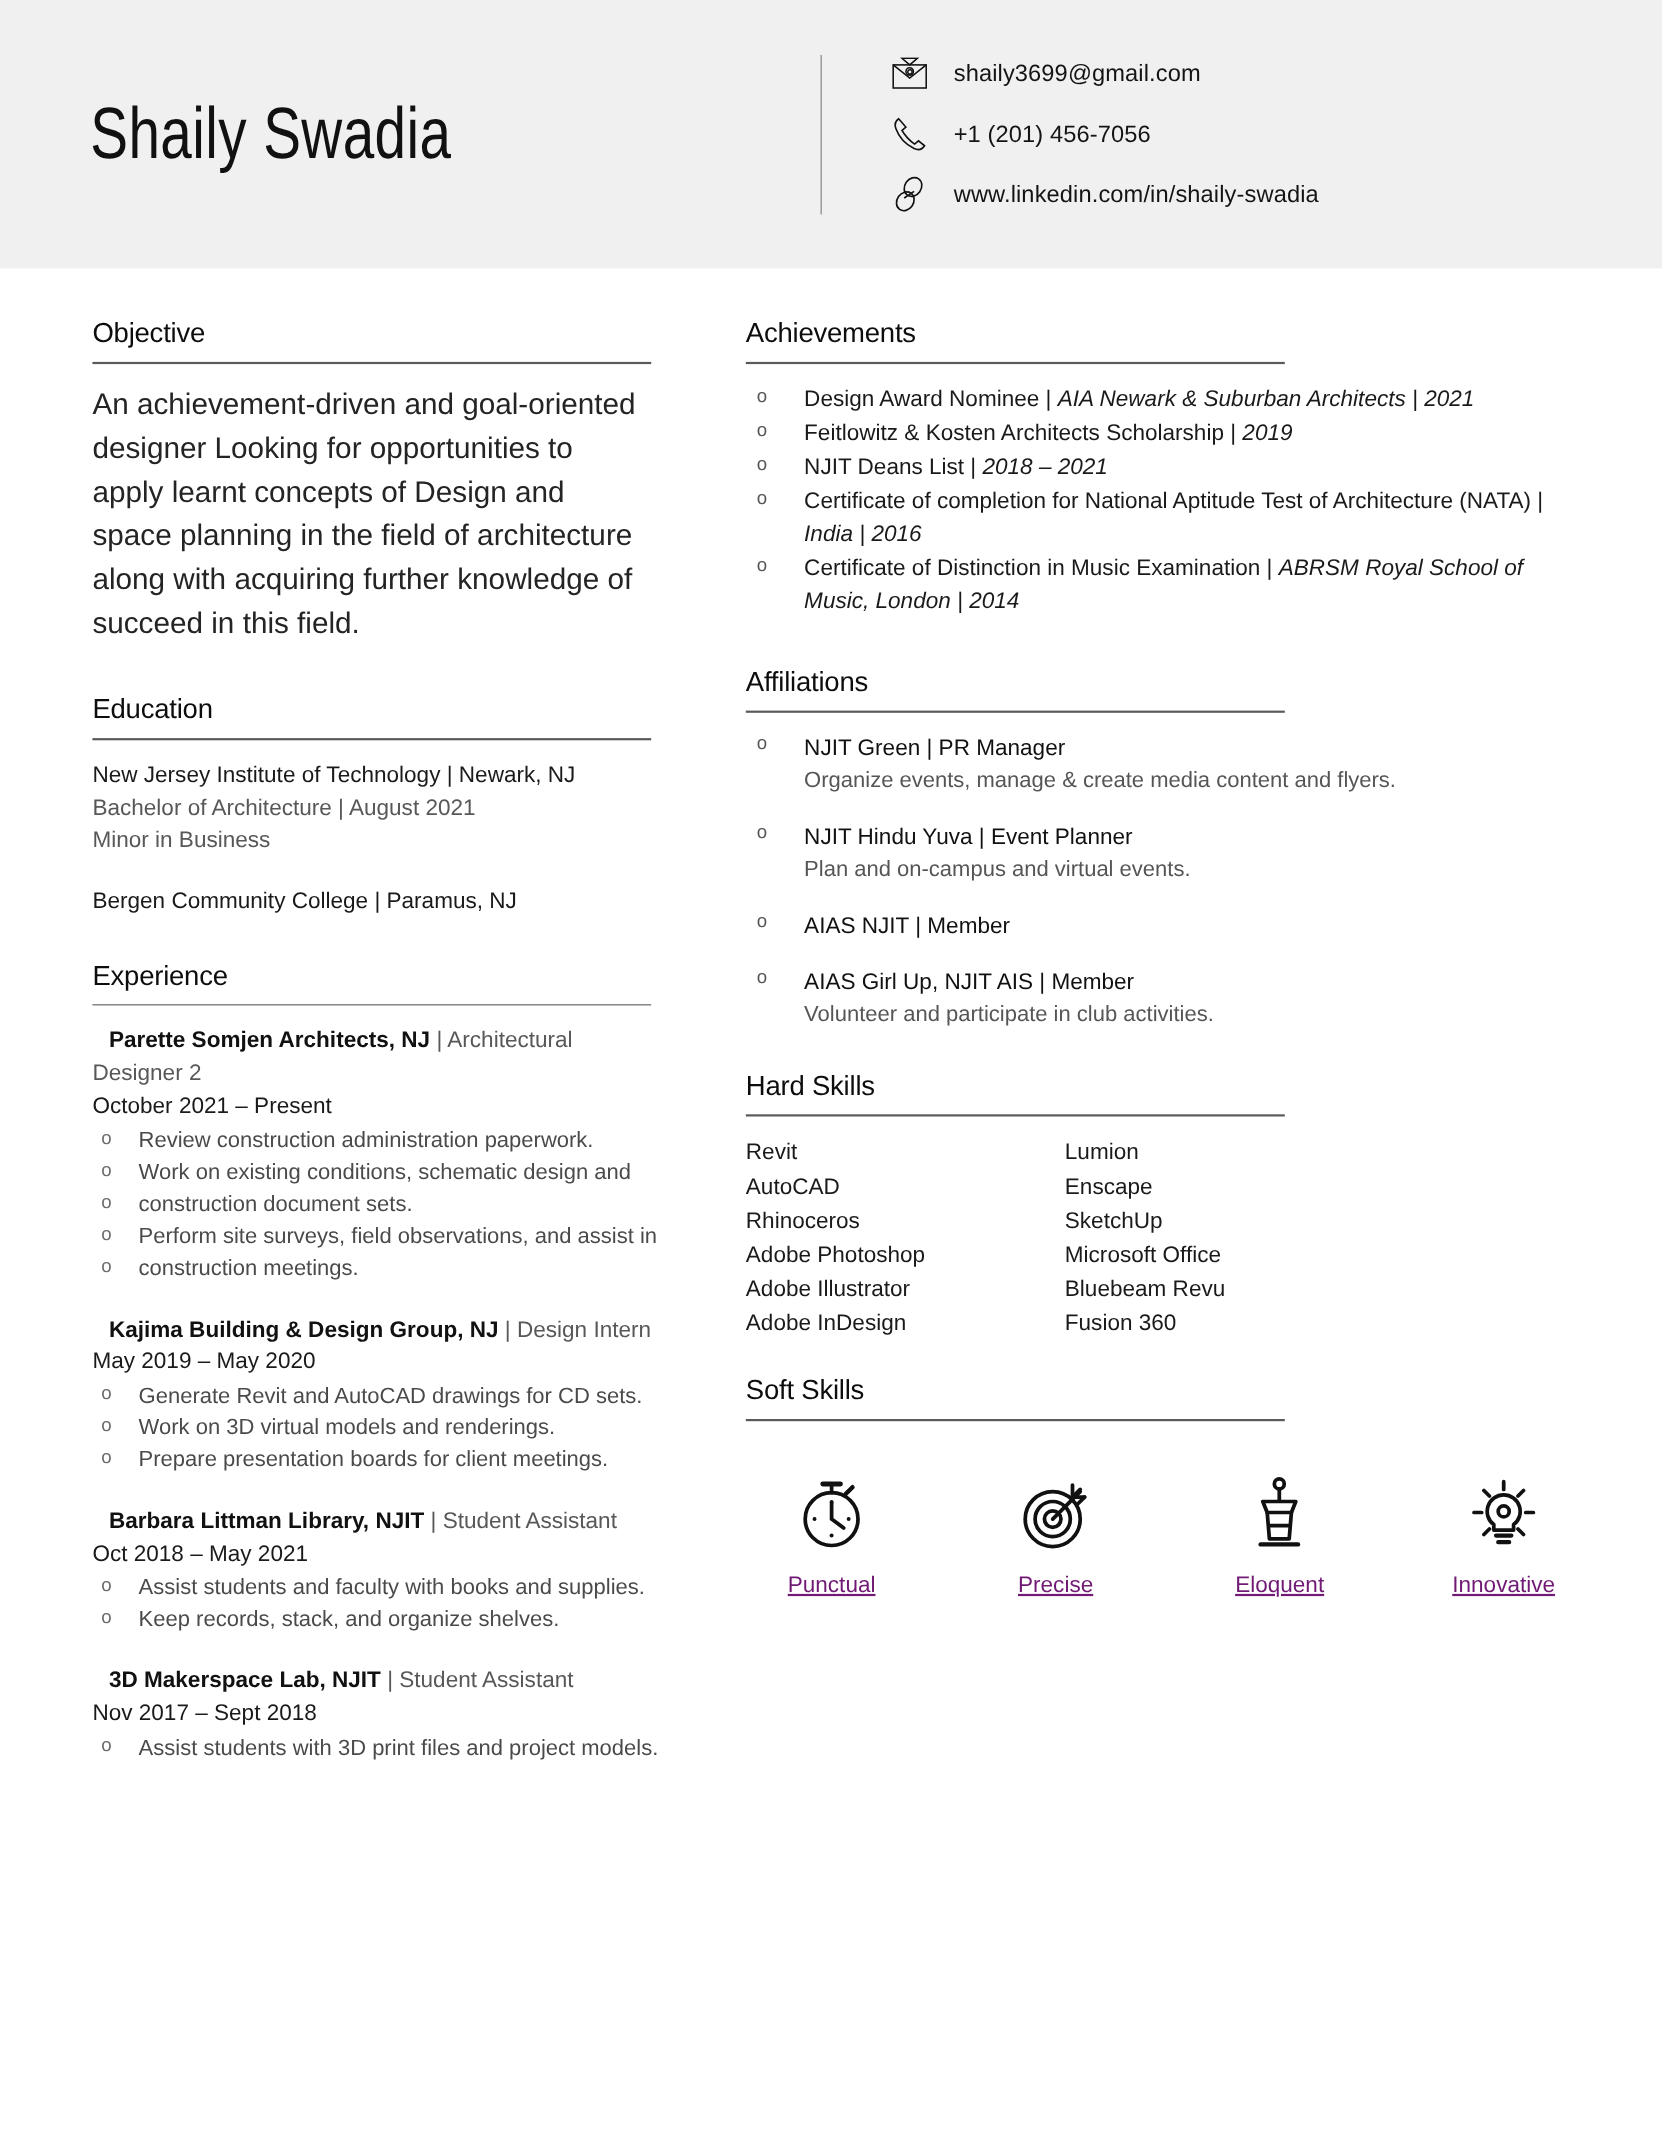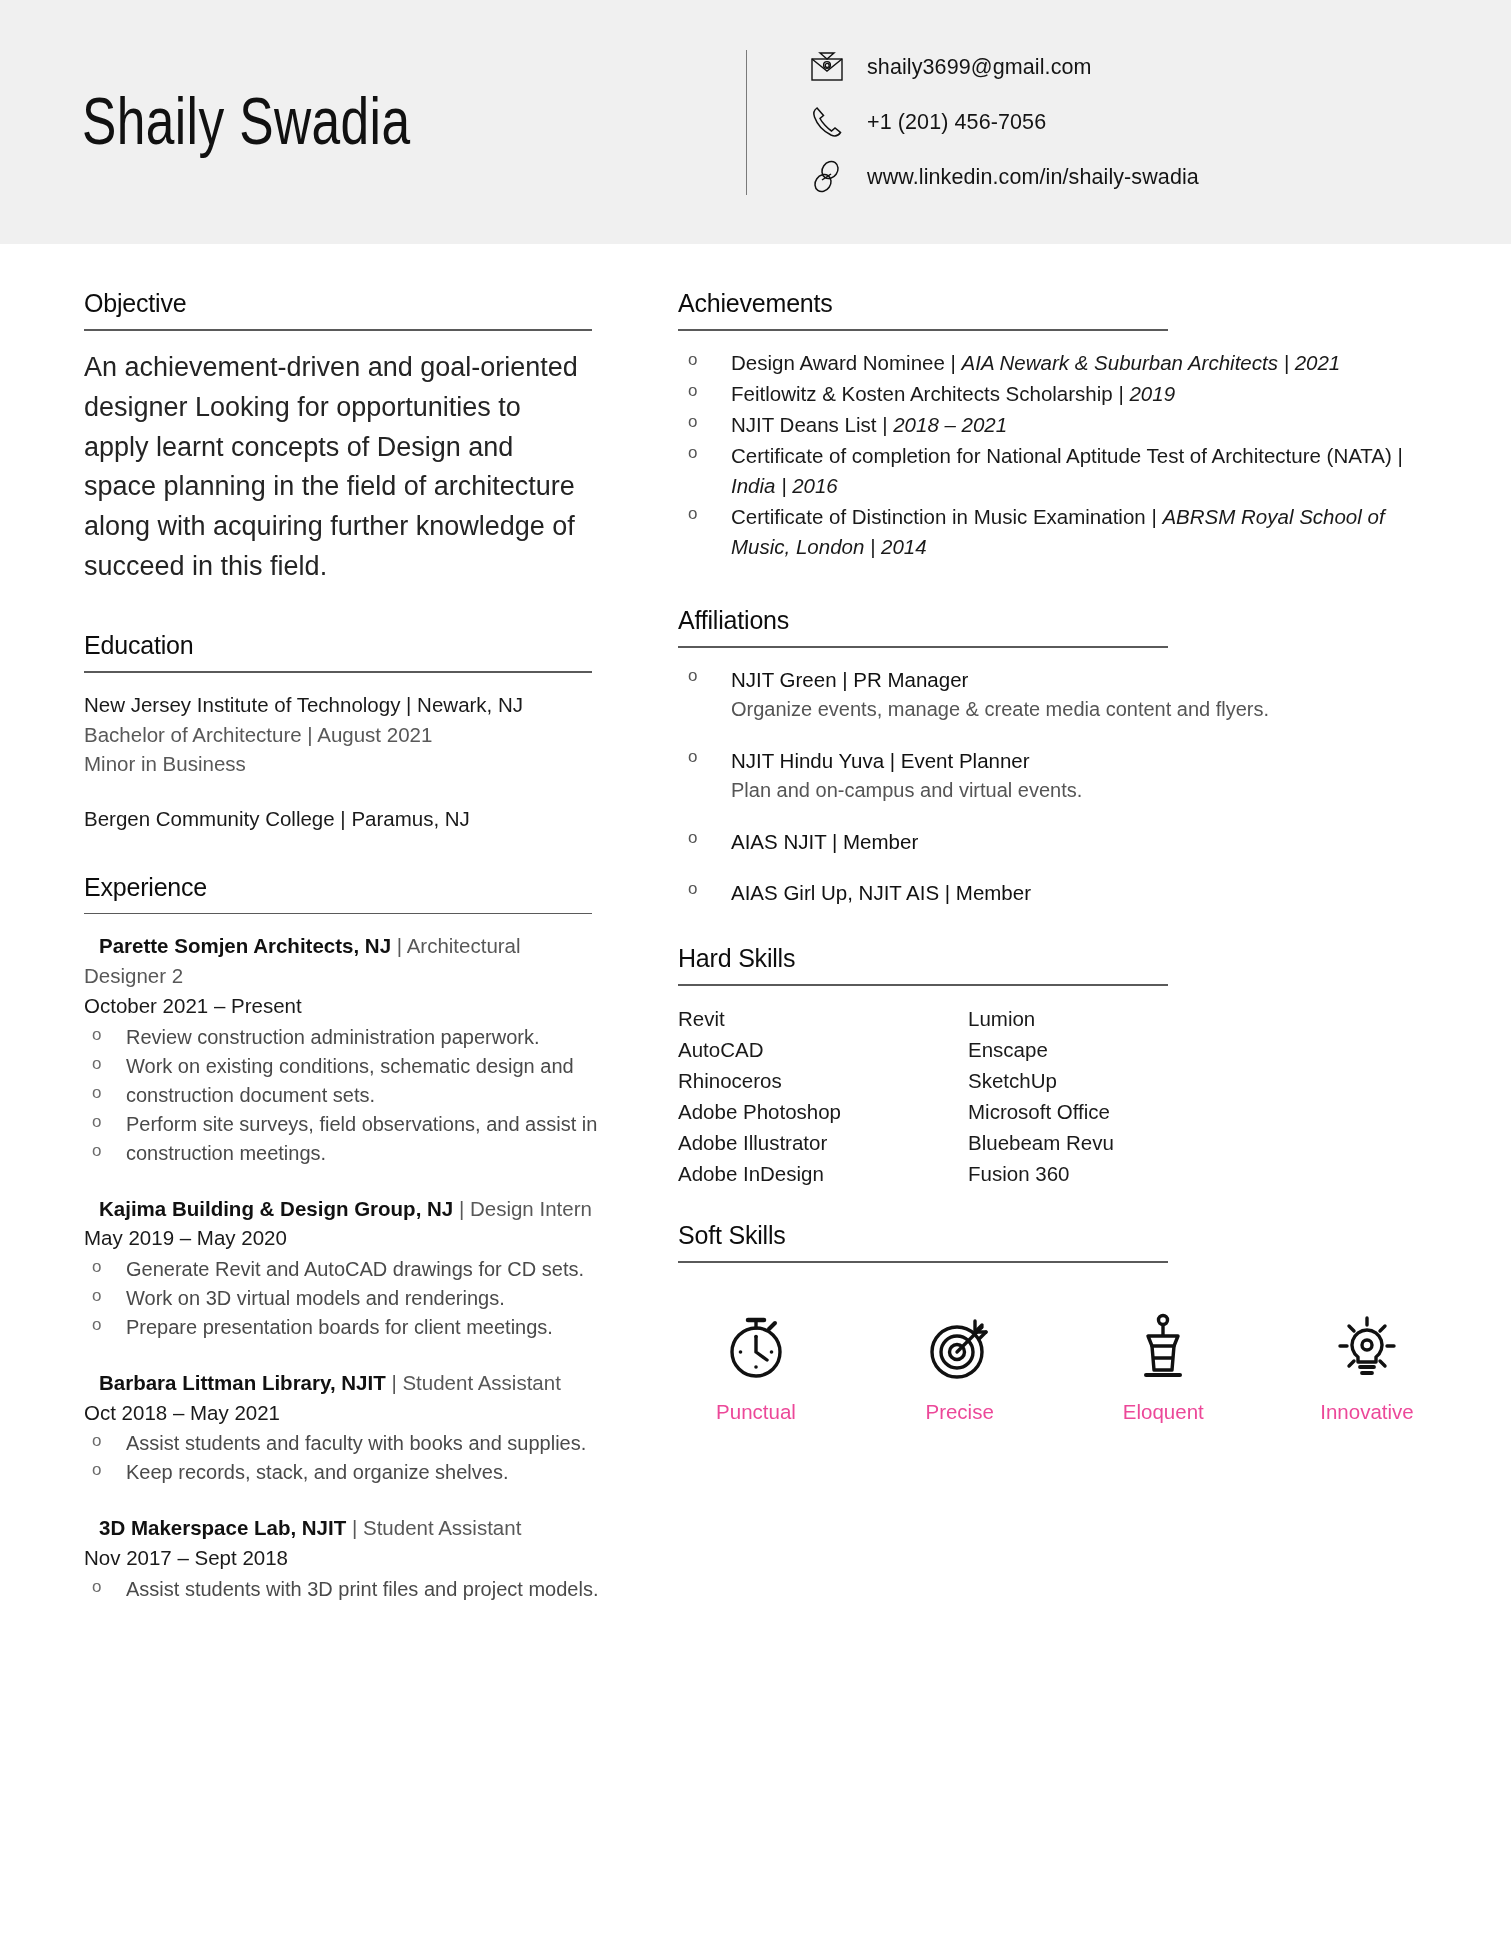--- a/index.html
+++ b/index.html
@@ -216,21 +216,22 @@
   }
   .soft-item {
     width: 120px;
     display: flex;
     flex-direction: column;
     align-items: center;
     gap: 14px;
   }
   .soft-label {
     font-size: 20.5px;
-    color: #ec4899;
+    color: #701a75;
+    text-decoration: underline;
   }
   .soft-icon { height: 78px; display:flex; align-items:center; }
 
   .spacer-lg { height: 38px; }
   .spacer-md { height: 26px; }
   .spacer-sm { height: 14px; }
 </style>
 </head>
 <body>
 
@@ -379,20 +380,21 @@
         </li>
         <li>
           <div class="affil-title">NJIT Hindu Yuva | Event Planner</div>
           <div class="affil-desc">Plan and on-campus and virtual events.</div>
         </li>
         <li>
           <div class="affil-title">AIAS NJIT | Member</div>
         </li>
         <li>
           <div class="affil-title">AIAS Girl Up, NJIT AIS | Member</div>
+          <div class="affil-desc">Volunteer and participate in club activities.</div>
         </li>
       </ul>
     </div>
 
     <div class="spacer-sm"></div>
 
     <div class="section">
       <div class="section-title">Hard Skills</div>
       <div class="rule rule-right"></div>
       <div class="skills-grid">

